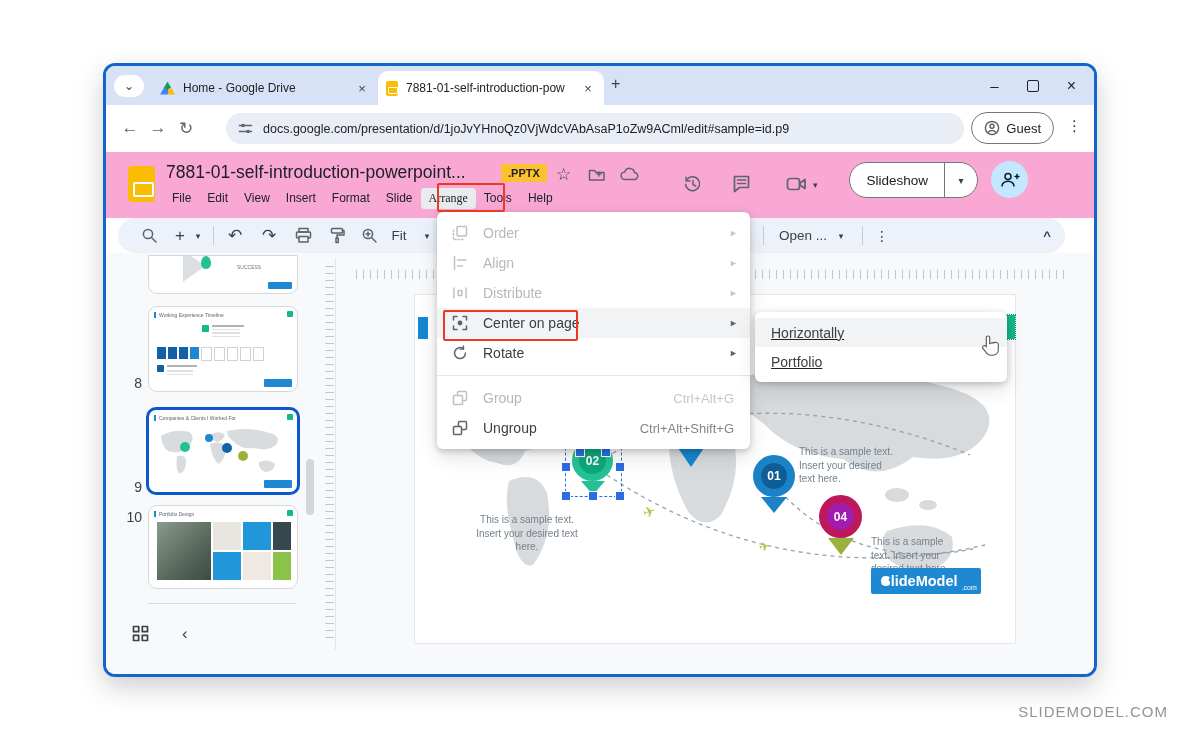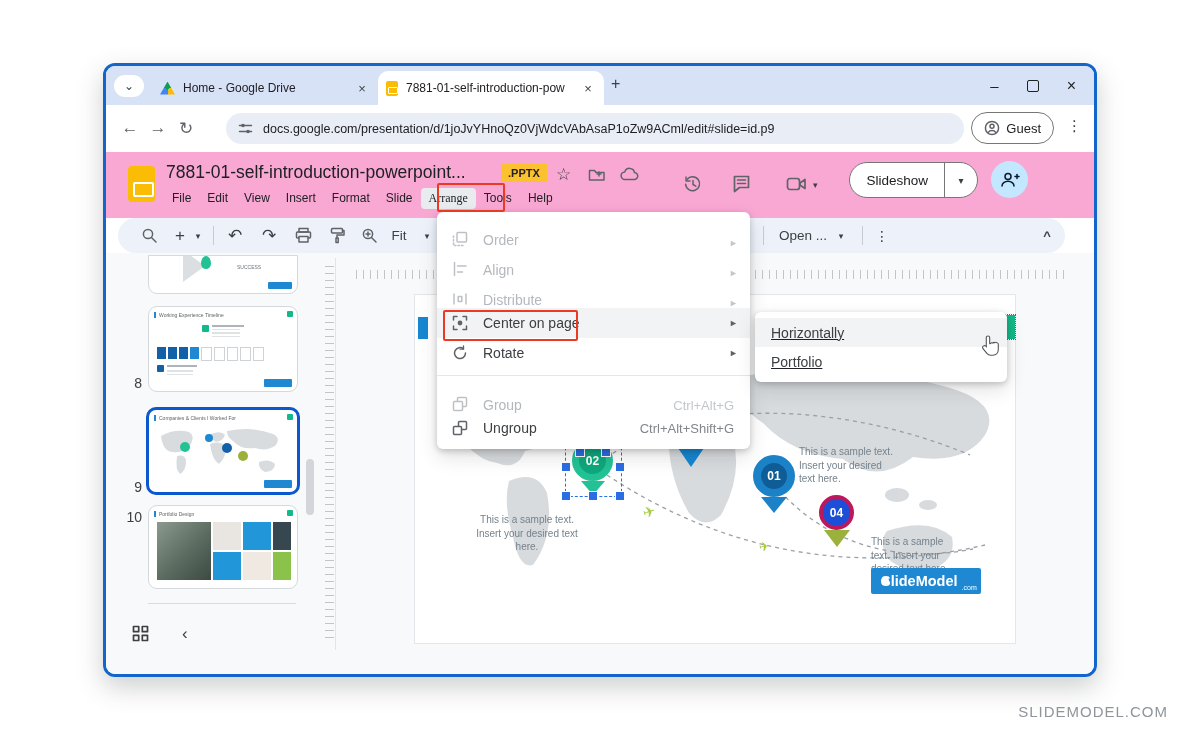--- a/index.html
+++ b/index.html
@@ -87,21 +87,21 @@
   .logoname{color:#fff;font-weight:bold;font-size:14.5px;}
   .logotld{color:#fff;font-size:7px;align-self:flex-end;margin-bottom:3px;}
   .plane{position:absolute;color:#a8cb44;font-size:15px;}
   
   .menu{position:absolute;background:#fff;border-radius:6px;padding:6px 0;
         box-shadow:0 2px 6px rgba(0,0,0,.2),0 8px 20px rgba(0,0,0,.12);}
   .mrow{height:30px;display:flex;align-items:center;padding:0 14px;font-size:14px;color:#3c4043;position:relative;}
   .mrow .micon{width:18px;height:18px;margin-right:14px;display:flex;align-items:center;justify-content:center;}
   .mrow .marrow{position:absolute;right:12px;font-size:9px;color:#5f6368;}
   .mrow .msc{position:absolute;right:16px;font-size:13px;color:#80868b;}
-  .mrow.dis{color:#b4b8bd;align-items:flex-end;}
+  .mrow.dis{color:#b4b8bd;}
   .mrow.dis .marrow,.mrow.dis .msc{color:#c3c7cc;}
   .mrow.hl{background:#f1f3f4;}
   .msep{height:1px;background:#e4e6e9;margin:7px 0;}
   svg.line{stroke:#5f6368;stroke-width:1.5;fill:none;stroke-linecap:round;stroke-linejoin:round;}
   .dis svg.line{stroke:#bdc1c6;}
   .watermark{position:absolute;right:32px;top:703px;font-size:15px;letter-spacing:1px;color:#8f959b;}
 </style>
 </head>
 <body>
 
@@ -135,21 +135,21 @@
       <span class="navic">→</span>
       <span class="navic">↻</span>
     </div>
     <div class="urlpill">
       <svg class="line" width="15" height="15" viewBox="0 0 15 15">
         <line x1="1.5" y1="4.5" x2="13.5" y2="4.5"></line>
           <circle cx="5" cy="4.5" r="1.8" fill="#5f6368" stroke="none"></circle>
         <line x1="1.5" y1="10.5" x2="13.5" y2="10.5"></line>
           <circle cx="10" cy="10.5" r="1.8" fill="#5f6368" stroke="none"></circle>
       </svg>
-      <span class="url">docs.google.com/presentation/d/1joJvYHnoQz0VjWdcVAbAsaP1oZw9ACml/edit#slide=id.p9</span>
+      <span class="url">docs.google.com/presentation/d/1joJvYHnoQz0VjWdcVAbAsaP1oZw9ACml/edit#sample=id.p9</span>
     </div>
     <div class="guest">
       <svg class="line" width="16" height="16" viewBox="0 0 16 16">
         <circle cx="8" cy="8" r="6.6"></circle>
           <circle cx="8" cy="6.3" r="2"></circle>
           <path d="M4.3 12.4a4.2 3.4 0 0 1 7.4 0"></path>
       </svg>
       <span>Guest</span>
     </div>
     <div class="kebab">⋮</div>
@@ -396,21 +396,21 @@
       <div class="handle" style="left:186px;top:152px;"></div>
 
       <div class="pin" style="left:338px;top:160px;">
         <div class="pin-head" style="width:26px;height:26px;border:8px solid #1c82c8;background:#0e5d97;font-size:12px;">
           <span>01</span>
         </div>
         <div class="pin-tip" style="border-left:13px solid transparent;border-right:13px solid transparent;border-top:16px solid #1c82c8;"></div>
       </div>
 
       <div class="pin" style="left:404px;top:200px;">
-        <div class="pin-head" style="width:27px;height:27px;border:4px solid #be185d;background:#1d4ed8;font-size:12px;">
+        <div class="pin-head" style="width:27px;height:27px;border:8px solid #be185d;background:#a21caf;font-size:12px;">
           <span>04</span>
         </div>
         <div class="pin-tip" style="border-left:13px solid transparent;border-right:13px solid transparent;border-top:17px solid #9ab23c;"></div>
       </div>
 
       <div class="sampletext" style="position:absolute;left:60px;top:218px;width:104px;text-align:center;">This is a sample text. Insert your desired text here.</div>
       <div class="sampletext" style="position:absolute;left:384px;top:150px;width:94px;">This is a sample text. Insert your desired text here.</div>
       <div class="sampletext" style="position:absolute;left:456px;top:240px;width:92px;">This is a sample text. Insert your desired text here.</div>
 
       <div class="logo" style="left:456px;top:273px;width:98px;height:26px;">

